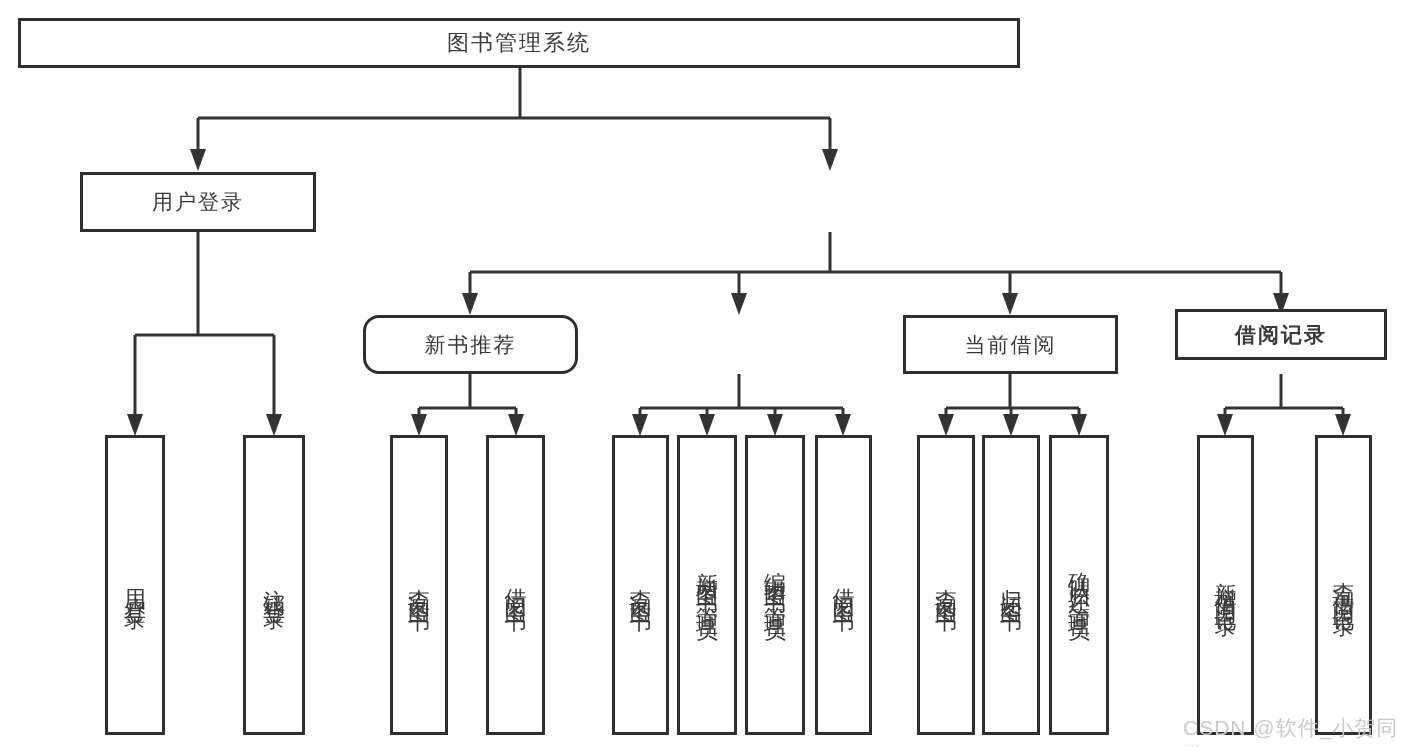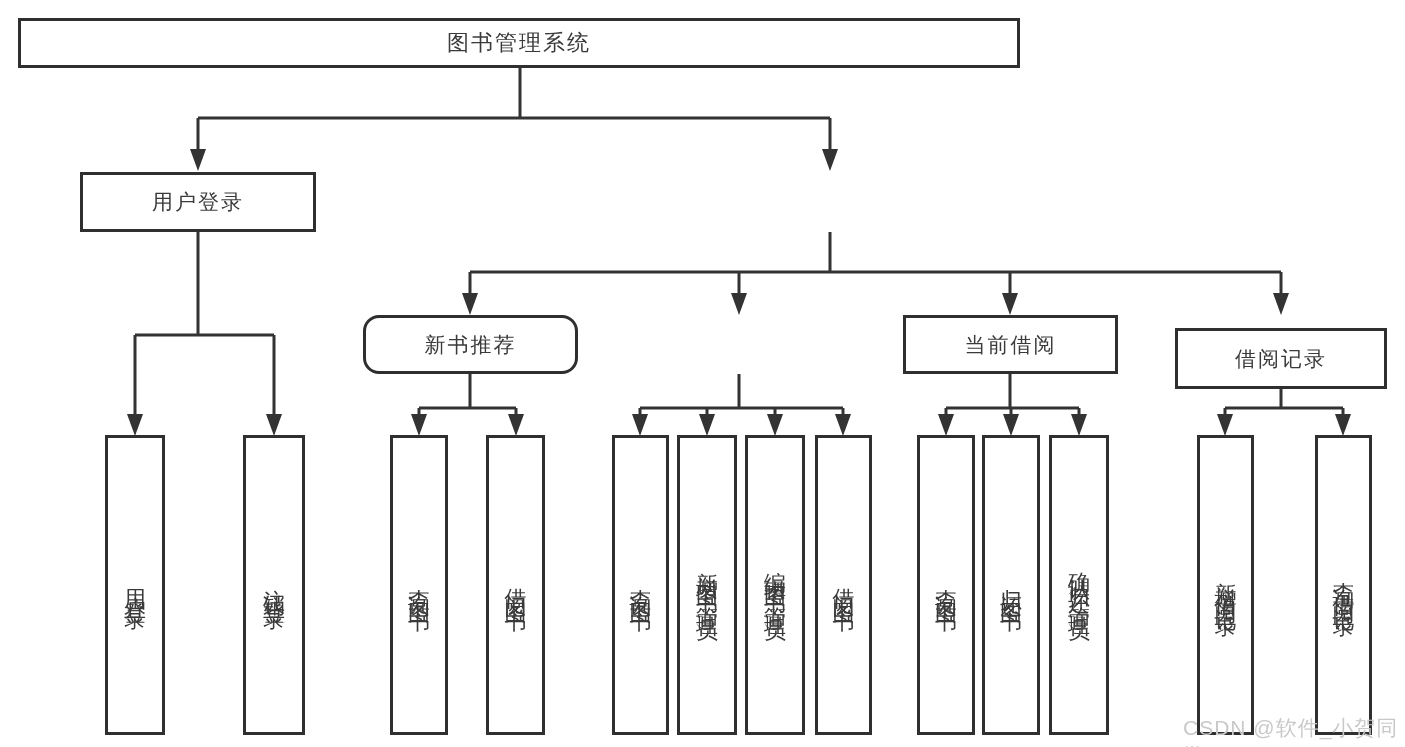--- a/index.html
+++ b/index.html
@@ -76,21 +76,21 @@
   <div class="box h" style="left:80px;top:172px;width:236px;height:60px;">
     <span class="label">用户登录</span>
   </div>
 
   <div class="box h" style="left:363px;top:315px;width:215px;height:59px;border-radius:16px;">
     <span class="label">新书推荐</span>
   </div>
   <div class="box h" style="left:903px;top:315px;width:215px;height:59px;">
     <span class="label">当前借阅</span>
   </div>
-  <div class="box h" style="left:1175px;top:328px;width:212px;height:61px;">
+  <div class="box h" style="left:1175px;top:309px;width:212px;height:51px;font-weight:bold;">
     <span class="label">借阅记录</span>
   </div>
 
   <div class="box v" style="left:105px;top:435px;width:60px;height:300px;">
     <span class="label">用户登录</span>
   </div>
   <div class="box v" style="left:243px;top:435px;width:62px;height:300px;">
     <span class="label">注销登录</span>
   </div>
 

